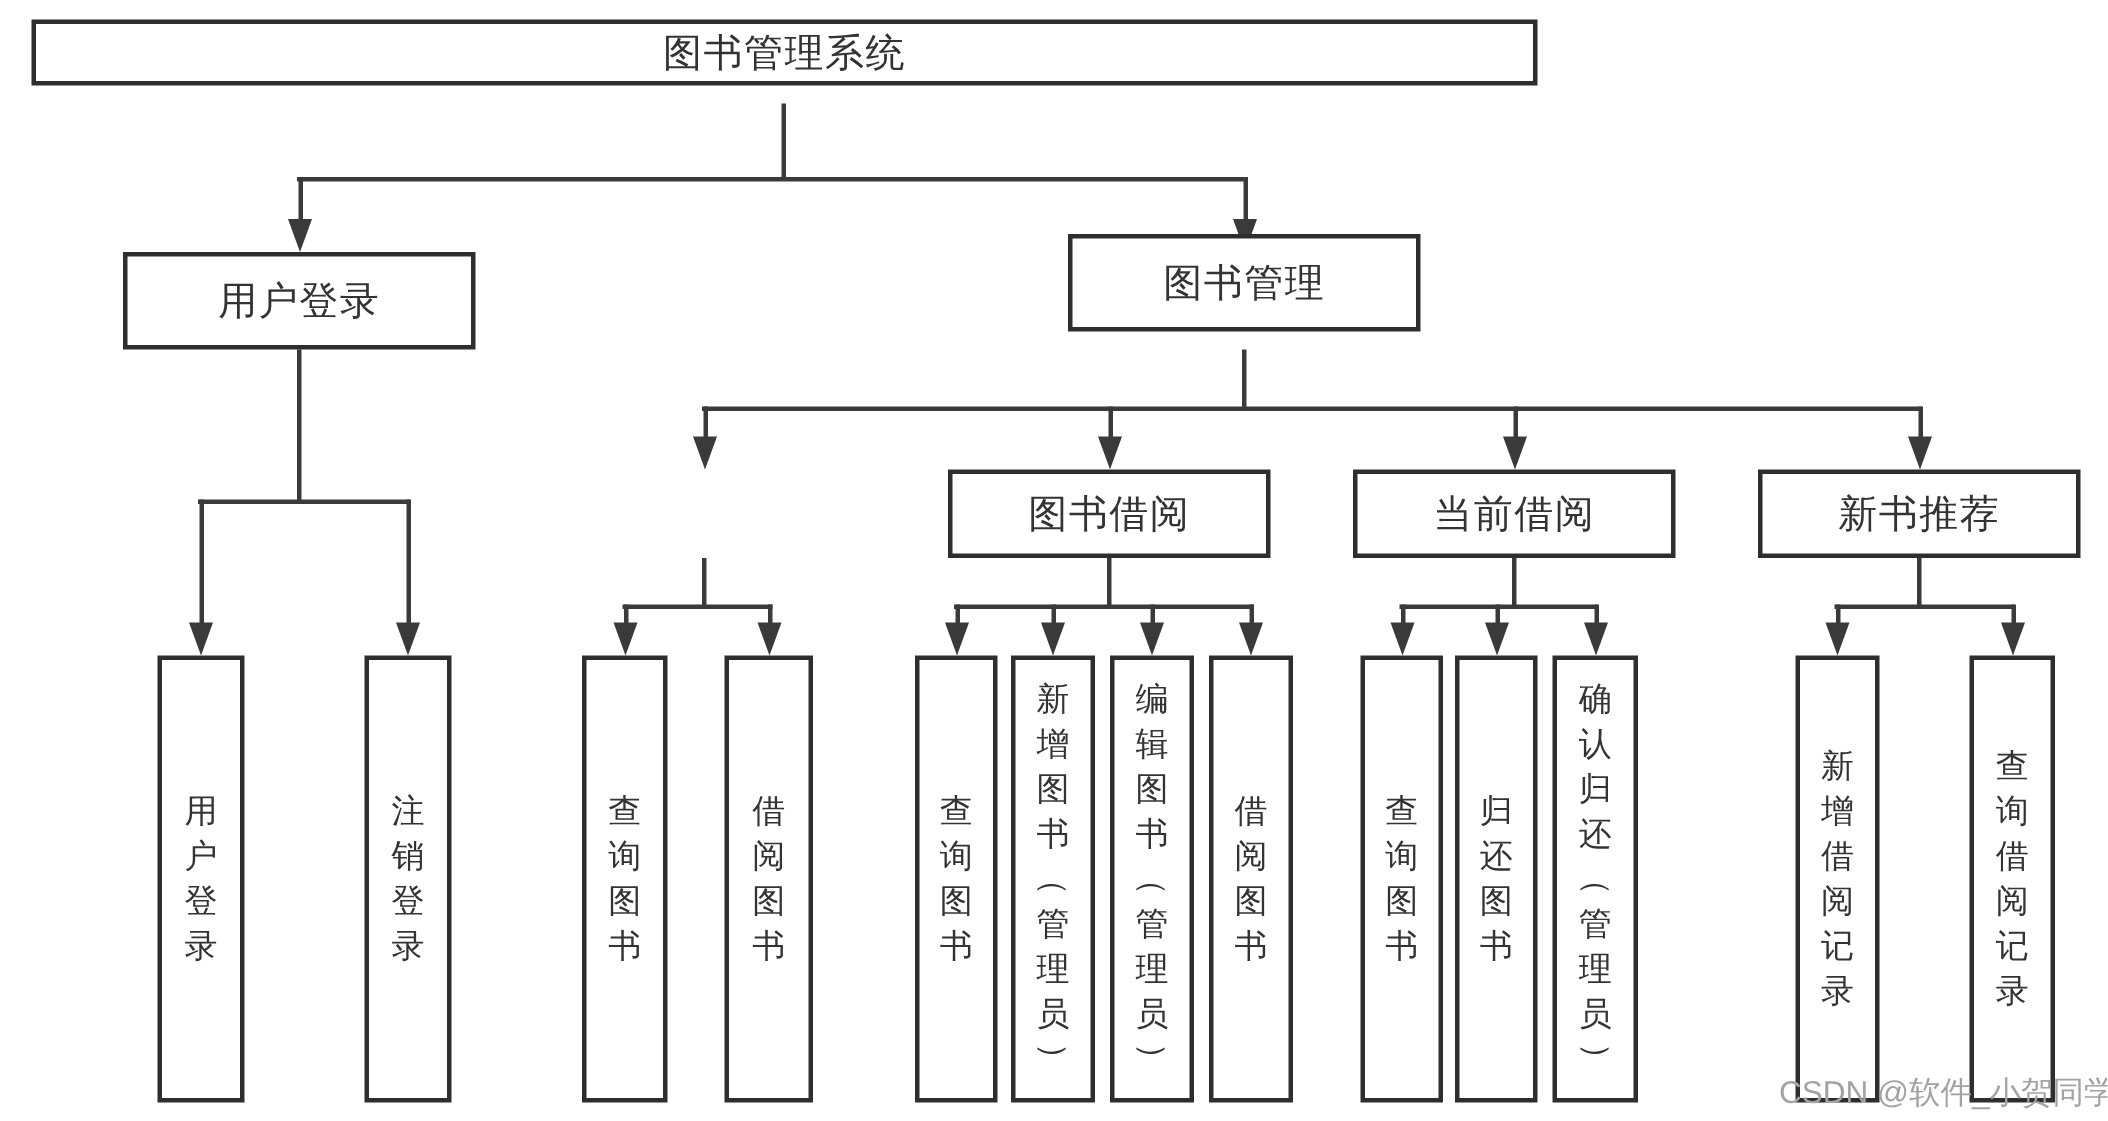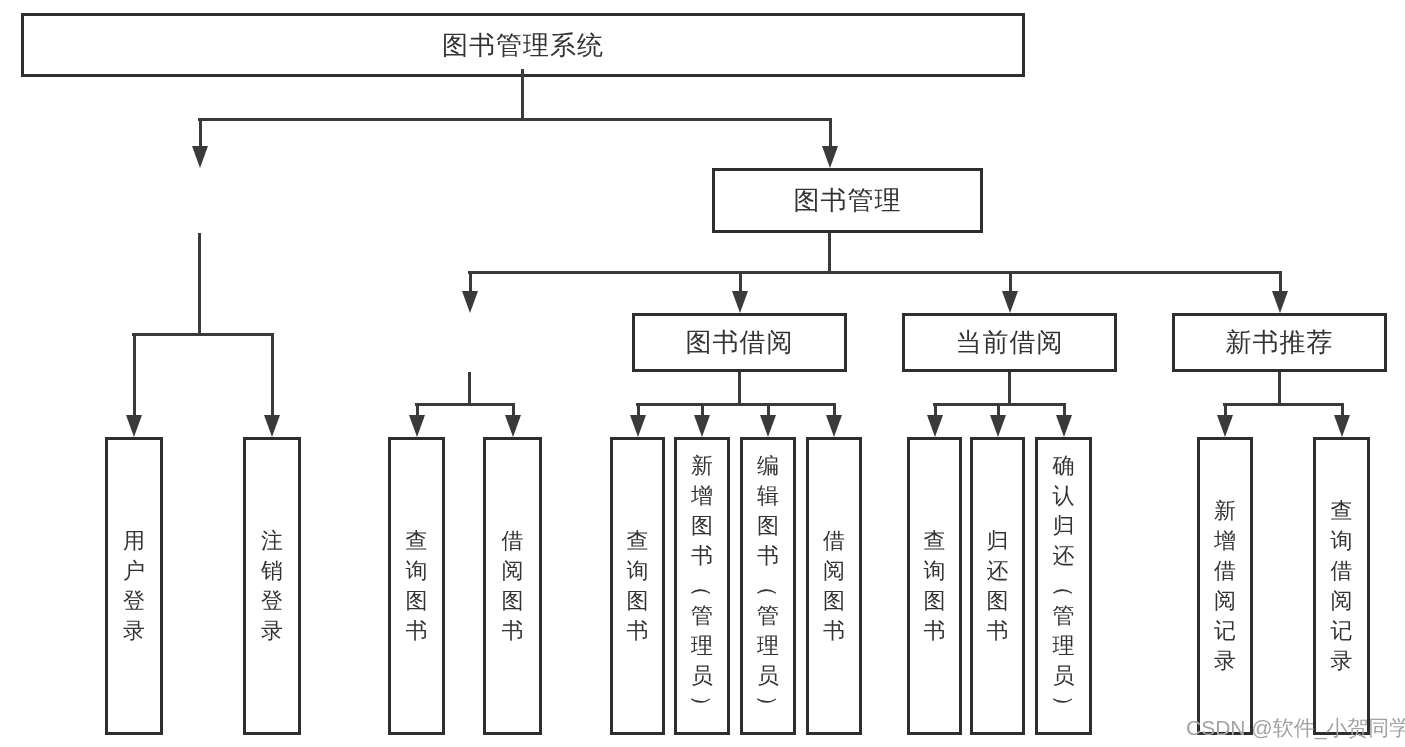--- a/index.html
+++ b/index.html
@@ -26,30 +26,33 @@
   .arrow::before{content:'';position:absolute;left:6.5px;top:0;bottom:20px;width:3px;background:var(--line);}
   .arrow::after{content:'';position:absolute;left:0;bottom:0;width:0;height:0;
     border-left:8px solid transparent;border-right:8px solid transparent;border-top:22px solid var(--line);}
   .watermark{position:absolute;left:1186px;top:714px;font-size:21px;color:var(--watermark);white-space:nowrap;z-index:5;}
 </style>
 </head>
 <body style="--background: #ffffff; --line: #3a3a3a; --border: #2e2e2e; --text: #333333; --watermark: #a3a3a3;">
 
 <div class="canvas">
 
-  <div class="box" style="left:21px;top:13px;width:1004px;height:64px">
+  <div class="box" style="left:21px;top:13px;width:1004px;height:44px">
     <span class="lbl">图书管理系统</span>
   </div>
 
   <div class="vline" style="left:521px;top:69px;height:51px"></div>
   <div class="hline" style="left:198px;top:118px;width:633px"></div>
   <div class="arrow" style="left:192px;top:118px;height:50px"></div>
   <div class="arrow" style="left:822px;top:118px;height:50px"></div>
 
-  <div class="box" style="left:712px;top:168px;width:271px;height:65px">
+  <div class="box" style="left:82px;top:168px;width:235px;height:65px">
+    <span class="lbl">用户登录</span>
+  </div>
+  <div class="box" style="left:712px;top:156px;width:235px;height:65px">
     <span class="lbl">图书管理</span>
   </div>
 
   <div class="vline" style="left:198px;top:233px;height:102px"></div>
   <div class="hline" style="left:132px;top:333px;width:141px"></div>
   <div class="arrow" style="left:126px;top:333px;height:104px"></div>
   <div class="arrow" style="left:264px;top:333px;height:104px"></div>
 
   <div class="vline" style="left:828px;top:233px;height:40px"></div>
   <div class="hline" style="left:468px;top:271px;width:813px"></div>

